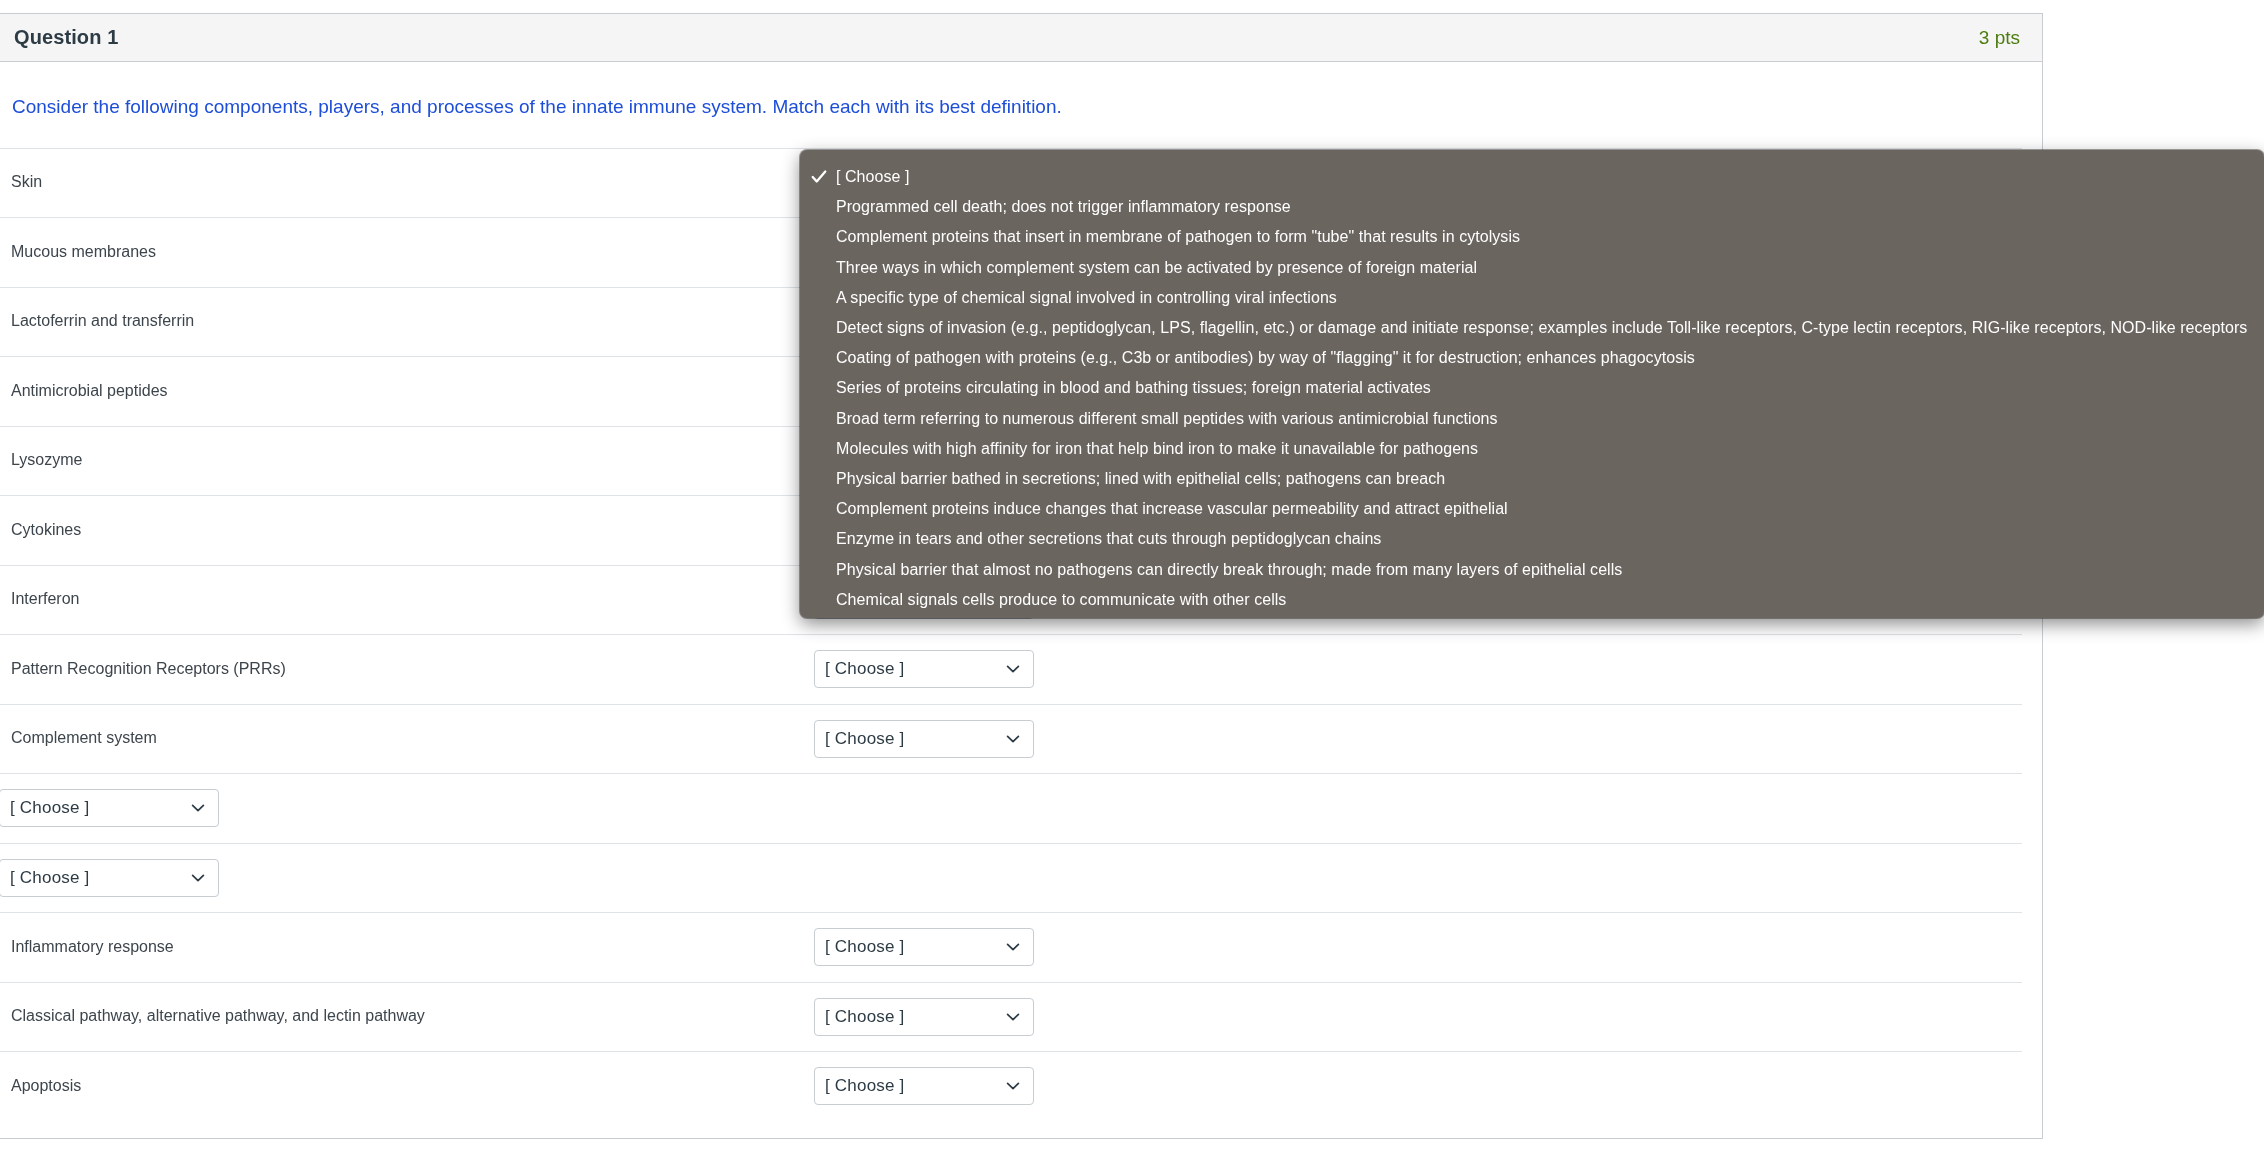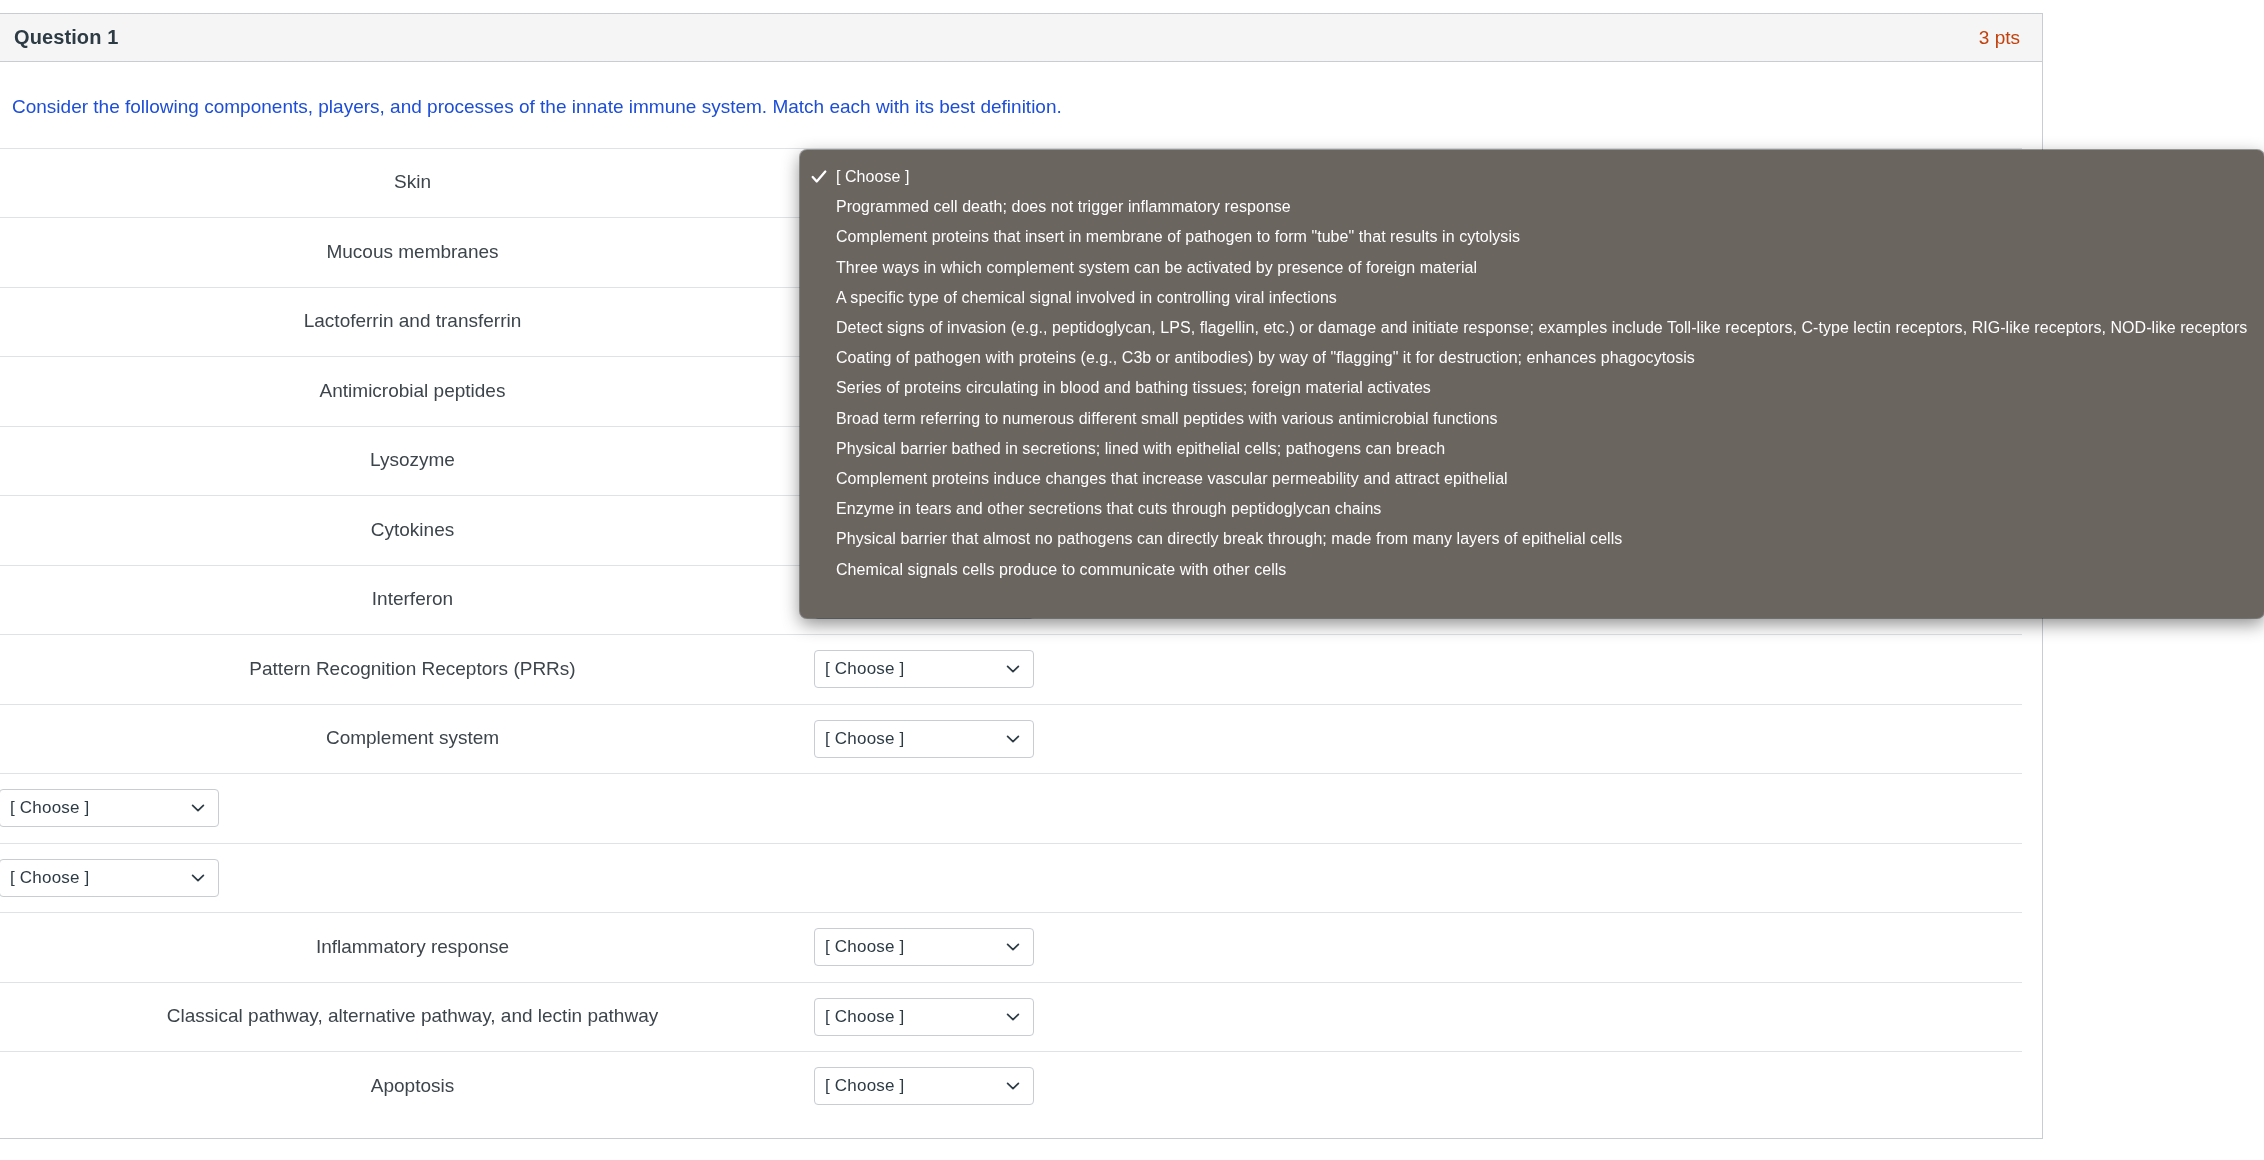--- a/index.html
+++ b/index.html
@@ -45,21 +45,21 @@
 
   .question-title {
     font-size: 20px;
     font-weight: bold;
     color: #2d3b45;
     letter-spacing: 0.1px;
   }
 
   .question-points {
     font-size: 19px;
-    color: #c2410c;
+    color: #4d7c0f;
     font-weight: normal;
   }
 
   .question-body {
     padding: 0;
   }
 
   .question-prompt {
     font-size: 19px;
     color: #1d4ed8;
@@ -78,25 +78,24 @@
     position: relative;
     display: flex;
     align-items: center;
     height: 69.5px;
     border-top: 1px solid #dfe3e6;
   }
 
   .match-label {
     width: 815px;
     flex: 0 0 815px;
-    font-size: 19px;
+    font-size: 16px;
     color: #3d454c;
     padding-left: 12px;
     line-height: 1.3;
-    text-align: center;
   }
 
   .match-control {
     flex: 1 1 auto;
     display: flex;
     align-items: center;
   }
 
   .select-box {
     position: relative;
@@ -399,20 +398,23 @@
       <div class="dd-item">
         <span class="dd-text">Coating of pathogen with proteins (e.g., C3b or antibodies) by way of "flagging" it for destruction; enhances phagocytosis</span>
       </div>
       <div class="dd-item">
         <span class="dd-text">Series of proteins circulating in blood and bathing tissues; foreign material activates</span>
       </div>
       <div class="dd-item">
         <span class="dd-text">Broad term referring to numerous different small peptides with various antimicrobial functions</span>
       </div>
       <div class="dd-item">
+        <span class="dd-text">Molecules with high affinity for iron that help bind iron to make it unavailable for pathogens</span>
+      </div>
+      <div class="dd-item">
         <span class="dd-text">Physical barrier bathed in secretions; lined with epithelial cells; pathogens can breach</span>
       </div>
       <div class="dd-item">
         <span class="dd-text">Complement proteins induce changes that increase vascular permeability and attract epithelial</span>
       </div>
       <div class="dd-item">
         <span class="dd-text">Enzyme in tears and other secretions that cuts through peptidoglycan chains</span>
       </div>
       <div class="dd-item">
         <span class="dd-text">Physical barrier that almost no pathogens can directly break through; made from many layers of epithelial cells</span>

